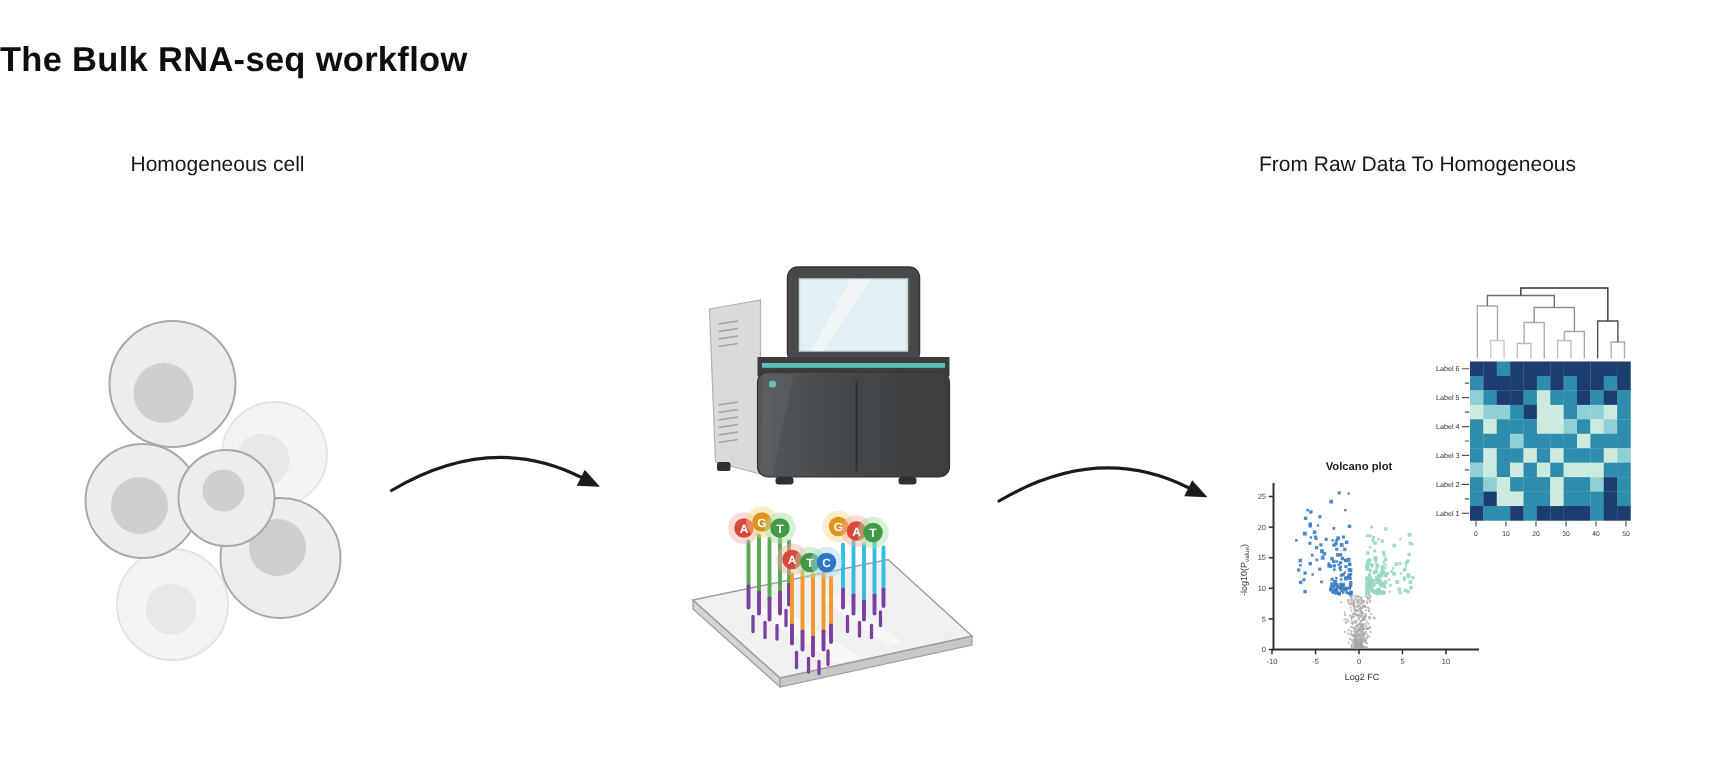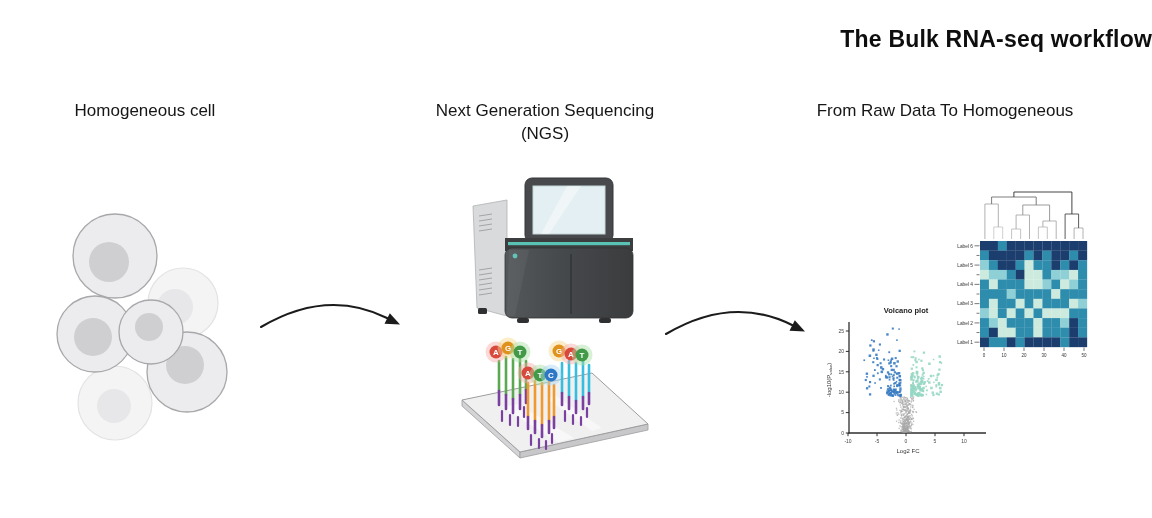--- a/index.html
+++ b/index.html
@@ -1,20 +1,20 @@
 <!DOCTYPE html>
 <html><head>
 <meta charset="utf-8">
 <style>
   html,body{margin:0;padding:0;background:#ffffff;}
   .canvas{position:relative;width:1152px;height:518px;background:#ffffff;
           font-family:"Liberation Sans",sans-serif;overflow:hidden;}
-  .page-title{position:absolute;left:0;top:26px;width:1152px;text-align:right;
+  .page-title{position:absolute;left:0;top:26px;width:1152px;text-align:left;
               font-size:23px;font-weight:bold;color:#0e0e0e;letter-spacing:.2px;}
-  .step-title{position:absolute;top:100px;text-align:center;font-size:17px;
+  .step-title{position:absolute;top:100px;text-align:center;font-size:14px;
               line-height:1.35;color:#161616;}
   .step-title.s1{left:15px;width:260px;}
   .step-title.s2{left:394px;width:302px;}
   .step-title.s3{left:793px;width:304px;}
   svg{position:absolute;display:block;}
   .halo{opacity:.45;}
   .base-letter{font-family:"Liberation Sans",sans-serif;font-size:8px;font-weight:bold;
                fill:#ffffff;text-anchor:middle;}
   .vtitle{font-family:"Liberation Sans",sans-serif;font-size:7.5px;font-weight:bold;fill:#222;text-anchor:middle;}
   .vxlabel{font-family:"Liberation Sans",sans-serif;font-size:6px;fill:#333;text-anchor:middle;}
@@ -23,24 +23,20 @@
 </style>
 </head>
 <body>
 
 <div class="canvas">
 
   <div class="page-title">The Bulk RNA-seq workflow</div>
 
   <div class="step-title s1">
     <div>Homogeneous cell</div>
-  </div>
-  <div class="step-title s2">
-    <div>Next Generation Sequencing</div>
-    <div>(NGS)</div>
   </div>
   <div class="step-title s3">
     <div>From Raw Data To Homogeneous</div>
   </div>
 
   <svg style="left:40px;top:190px;" width="220" height="280" viewBox="0 0 220 280">
     <g>
       <circle cx="143" cy="113" r="35" fill="#f4f4f5" stroke="#e3e3e5" stroke-width="1.2"></circle>
       <circle cx="135" cy="117" r="18" fill="#e7e7e9"></circle>
     </g>

